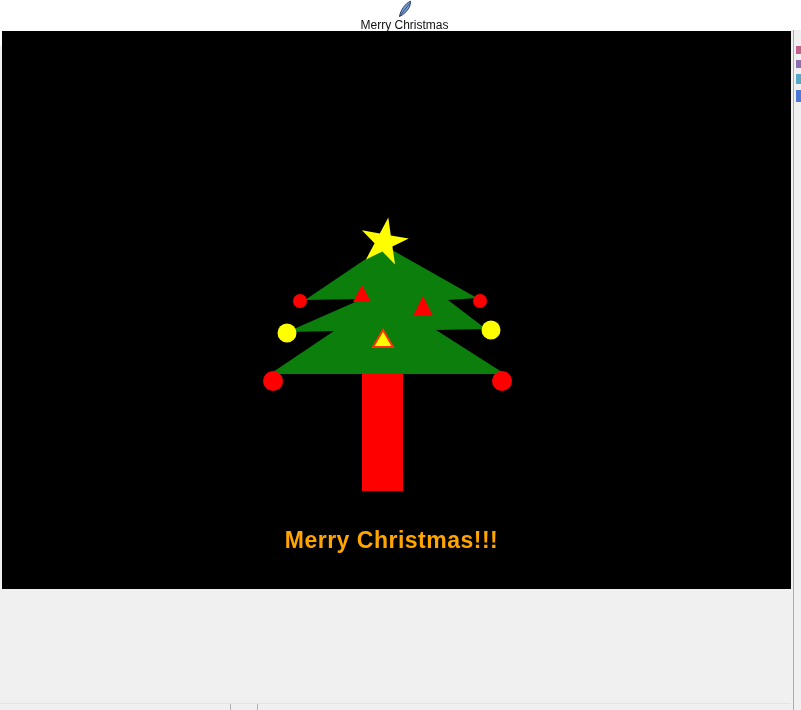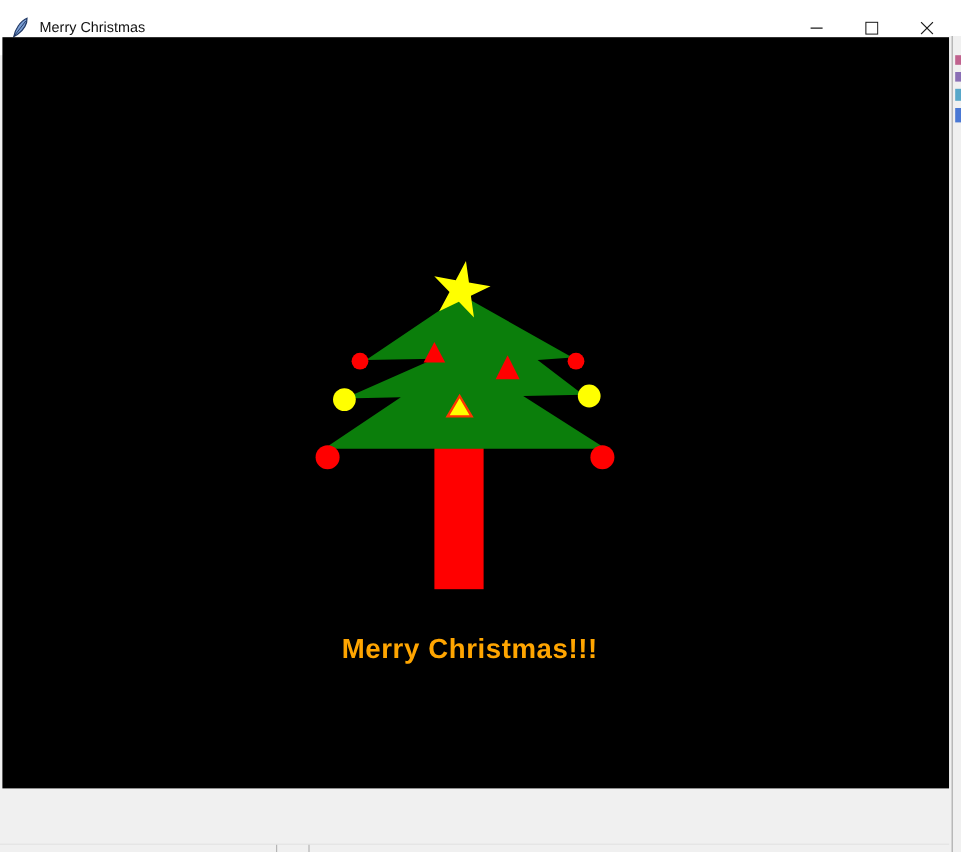--- a/index.html
+++ b/index.html
@@ -8,39 +8,39 @@
     position: relative;
     background: #f0f0f0;
     overflow: hidden;
     font-family: "Liberation Sans", sans-serif;
   }
   
   .titlebar {
     position: absolute; left: 0; top: 0;
     width: 801px; height: 46px;
     background: #ffffff;
-    display: flex; align-items: center;
+    display: flex; align-items: center; flex-direction: column;
   }
   .app-icon { margin-left: 9px; width: 16px; height: 18px; flex: 0 0 auto; }
   .title-text {
     margin-left: 8px;
     font-size: 12px; color: #111111;
     white-space: nowrap;
   }
   .titlebar-spacer { flex: 1 1 auto; }
   .win-controls { display: flex; height: 30px; margin-right: 6px; }
   .win-btn {
     width: 46px; height: 30px;
     display: flex; align-items: center; justify-content: center;
     background: transparent;
   }
   
   .canvas {
     position: absolute; left: 2px; top: 31px;
-    width: 789px; height: 626px;
+    width: 789px; height: 558px;
     background: #000000;
   }
   .canvas svg { position: absolute; left: 0; top: 0; }
   .greeting {
     position: absolute; left: 0; top: 496px;
     width: 789px;
     text-align: center;
     transform: translateX(-5px);
     font-size: 23px; font-weight: 700;
     letter-spacing: 0.5px;

